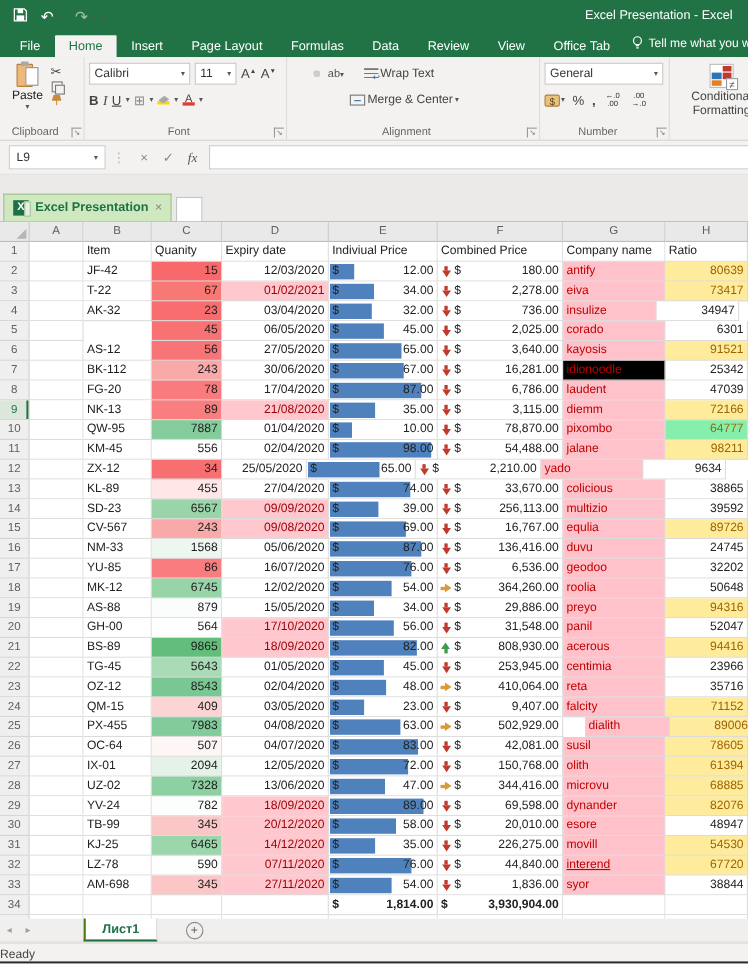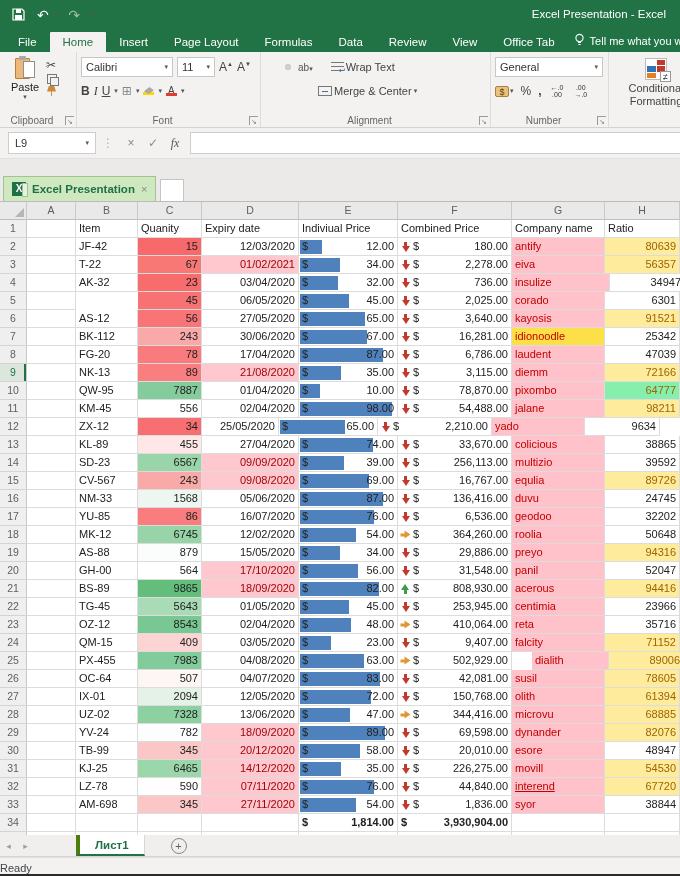--- a/index.html
+++ b/index.html
@@ -102,21 +102,21 @@
   .arr{width:9px;height:10px;position:relative;flex:none;}
   .arr::before{content:"";position:absolute;left:3px;top:0;width:3px;height:4.5px;background:currentColor;}
   .arr::after{content:"";position:absolute;left:0.5px;top:4px;border-left:4px solid transparent;border-right:4px solid transparent;border-top:6px solid currentColor;}
   .arr.down{color:#c0392b;} .arr.right{color:#dd9933;transform:rotate(-90deg);} .arr.up{color:#3f9a4d;transform:rotate(180deg);}
   .stub{height:3px;}
   .stub .gc,.stub .rh{border-bottom:none;line-height:3px;}
 
   
   .stabs{height:22px;background:#f0efed;display:flex;align-items:stretch;border-bottom:1px solid #d8d6d4;}
   .snav{width:17px;display:flex;align-items:center;justify-content:center;color:#a09e9c;font-size:9px;}
-  .stab{margin-left:42px;padding:0 15px;background:#fff;border-left:4px solid #4d7c0f;border-right:1px solid #d8d6d4;border-bottom:2px solid #217346;display:flex;align-items:center;font-weight:bold;color:#1e7145;font-size:11.5px;}
+  .stab{margin-left:42px;padding:0 15px;background:#fff;border-left:2px solid #4d7c0f;border-right:1px solid #d8d6d4;border-bottom:2px solid #217346;display:flex;align-items:center;font-weight:bold;color:#1e7145;font-size:11.5px;}
   .plus{width:16px;height:16px;border:1px solid #8a8886;border-radius:50%;color:#605e5c;font-size:11px;line-height:14px;text-align:center;align-self:center;margin-left:26px;}
 
   
   .status{height:17px;background:#f3f2f1;border-top:1px solid #e1dfdd;display:flex;align-items:flex-end;color:#444;}
   .strip{height:3px;background:#2b2b2b;}
 </style>
 </head>
 <body>
 
 <div class="app">
@@ -364,39 +364,39 @@
           <div class="dbar" style="background: rgb(79, 129, 189); width: 40.56%;"></div>
           <span class="pds">$</span>
           <span class="pval">34.00</span>
         </div>
         <div class="gc cc" style="width: 114px;">
           <span class="arr down"></span>
           <span>$</span>
           <span class="cval">2,278.00</span>
         </div>
         <div class="gc " style="width: 93px; background: rgb(255, 194, 203); color: rgb(192, 0, 0);">eiva</div>
-        <div class="gc t-r" style="width: 75px; background: rgb(255, 235, 156); color: rgb(156, 101, 0);">56357</div>
+        <div class="gc t-r" style="width: 75px; background: rgb(255, 235, 156); color: rgb(156, 101, 0);">73417</div>
       </div>
       <div class="grow ">
         <div class="rh" style="width: 27px;">4</div>
         <div class="gc " style="width: 49px;"></div>
         <div class="gc " style="width: 62px;">AK-32</div>
         <div class="gc t-r" style="width: 64px; background: rgb(248, 108, 110);">23</div>
         <div class="gc t-r" style="width: 97px;">03/04/2020</div>
         <div class="gc pc" style="width: 99px;">
           <div class="dbar" style="background: rgb(79, 129, 189); width: 38.88%;"></div>
           <span class="pds">$</span>
           <span class="pval">32.00</span>
         </div>
         <div class="gc cc" style="width: 114px;">
           <span class="arr down"></span>
           <span>$</span>
           <span class="cval">736.00</span>
         </div>
-        <div class="gc " style="width: 98px; background: rgb(255, 194, 203); color: rgb(192, 0, 0);">insulize</div>
+        <div class="gc " style="width: 85px; background: rgb(255, 194, 203); color: rgb(192, 0, 0);">insulize</div>
         <div class="gc t-r" style="width: 75px;">34947</div>
       </div>
       <div class="grow ">
         <div class="rh" style="width: 27px;">5</div>
         <div class="gc " style="width: 49px;"></div>
         <div class="gc " style="width: 62px; margin-top: 32px;">JM-99</div>
         <div class="gc t-r" style="width: 64px; background: rgb(248, 113, 115);">45</div>
         <div class="gc t-r" style="width: 97px;">06/05/2020</div>
         <div class="gc pc" style="width: 99px;">
           <div class="dbar" style="background: rgb(79, 129, 189); width: 49.8%;"></div>
@@ -439,21 +439,21 @@
         <div class="gc pc" style="width: 99px;">
           <div class="dbar" style="background: rgb(79, 129, 189); width: 68.28%;"></div>
           <span class="pds">$</span>
           <span class="pval">67.00</span>
         </div>
         <div class="gc cc" style="width: 114px;">
           <span class="arr down"></span>
           <span>$</span>
           <span class="cval">16,281.00</span>
         </div>
-        <div class="gc " style="width: 93px; background: #fde047; color: rgb(192, 0, 0);">idionoodle</div>
+        <div class="gc " style="width: 93px; background: #000000; color: rgb(192, 0, 0);">idionoodle</div>
         <div class="gc t-r" style="width: 75px;">25342</div>
       </div>
       <div class="grow ">
         <div class="rh" style="width: 27px;">8</div>
         <div class="gc " style="width: 49px;"></div>
         <div class="gc " style="width: 62px;">FG-20</div>
         <div class="gc t-r" style="width: 64px; background: rgb(249, 123, 125);">78</div>
         <div class="gc t-r" style="width: 97px;">17/04/2020</div>
         <div class="gc pc" style="width: 99px;">
           <div class="dbar" style="background: rgb(79, 129, 189); width: 85.08%;"></div>

